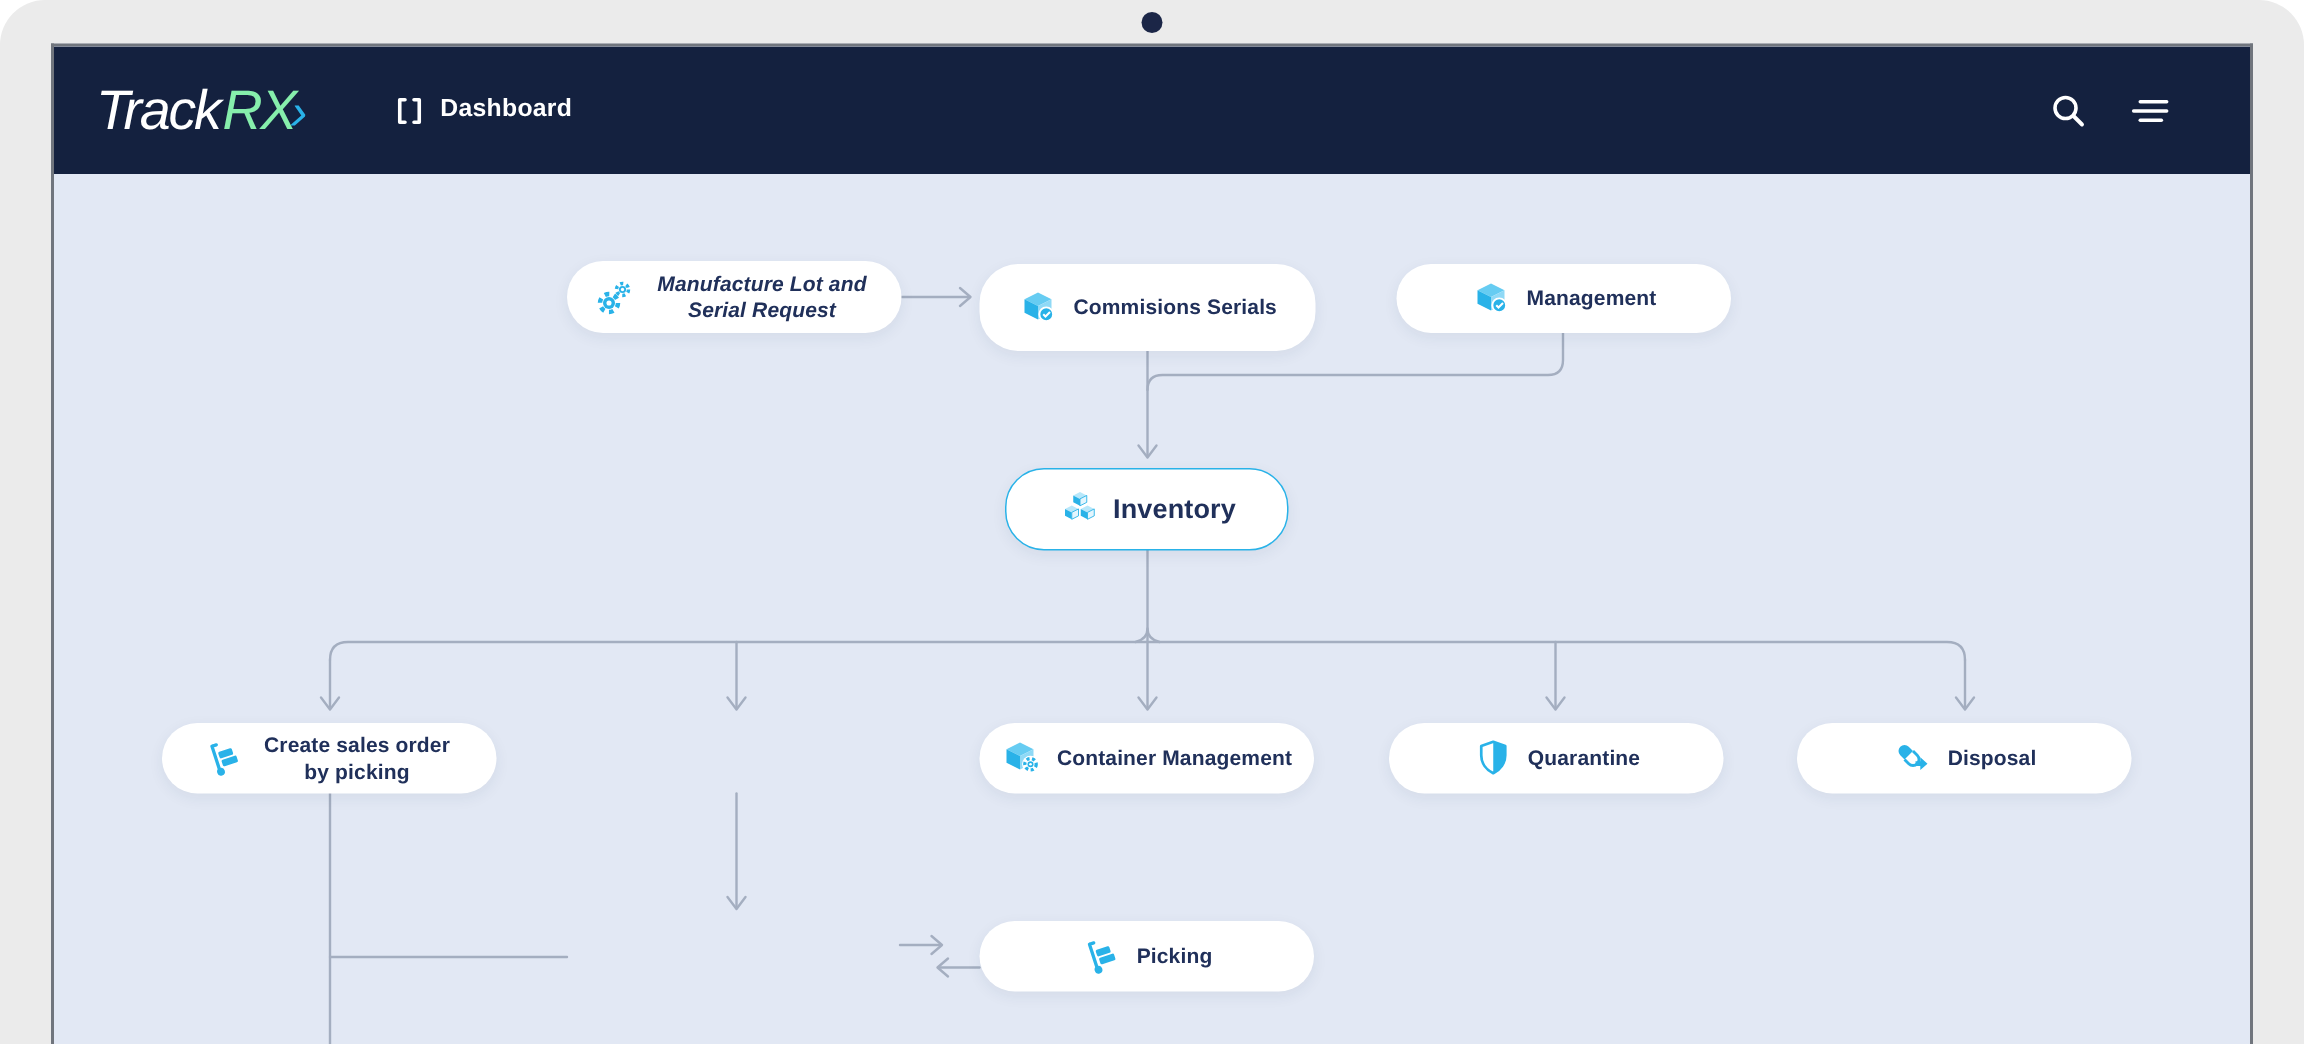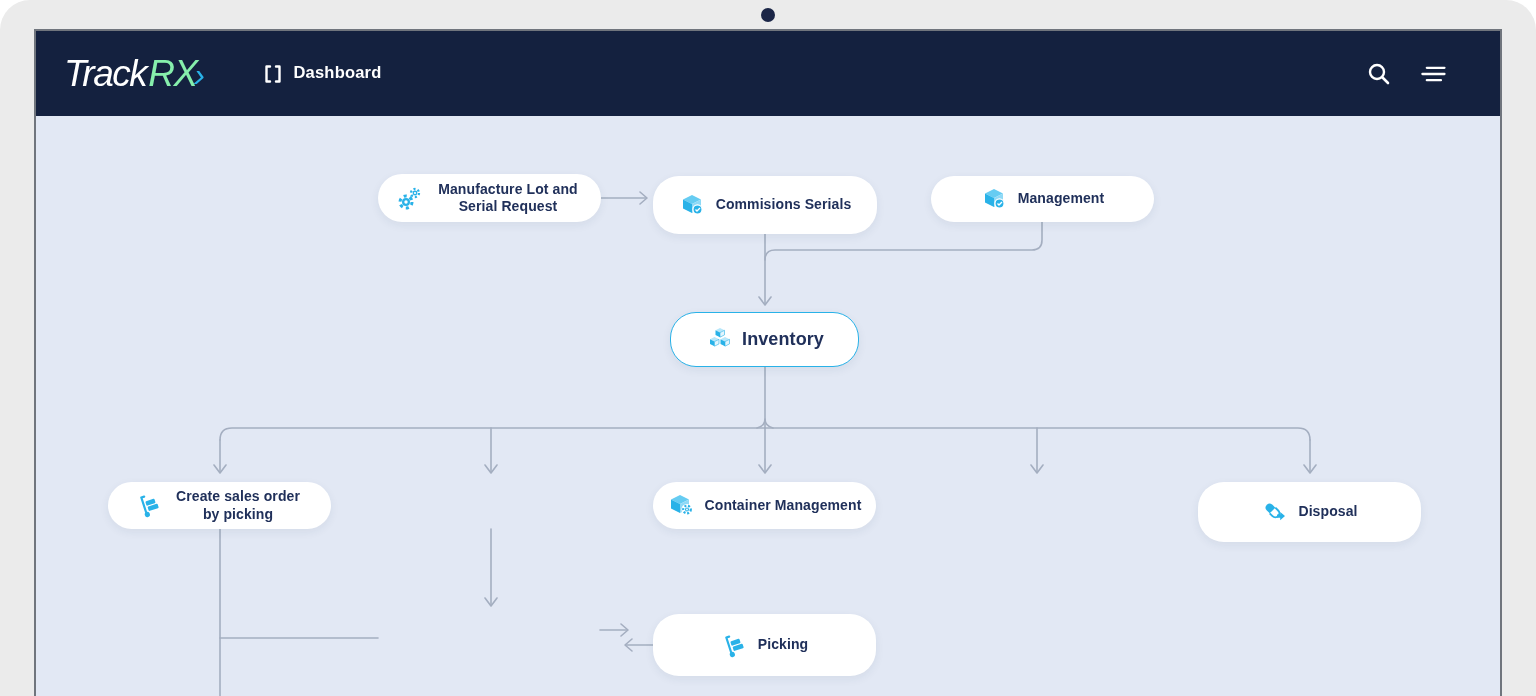--- a/index.html
+++ b/index.html
@@ -119,21 +119,21 @@
 
         <path d="M184 413 L184 580"></path>
         <path d="M184 522 L342 522"></path>
 
         <path d="M564 514 L591 514"></path>
           <path d="M585 508 L592 514 L585 520"></path>
         <path d="M617 529 L590 529"></path>
           <path d="M596 523 L589 529 L596 535"></path>
       </svg>
 
-      <div class="node" style="left:342px;top:58px;width:223px;height:48px;">
+      <div class="node" style="left:342px;top:58px;width:223px;height:48px;font-style:italic;">
         <span class="nicon">
           <svg width="27" height="27" viewBox="0 0 27 27">
             <circle cx="10" cy="17" r="6" fill="none" stroke="#29b2e8" stroke-width="3" stroke-dasharray="3.1 3.2"></circle>
             <circle cx="10" cy="17" r="4" fill="#29b2e8"></circle>
             <circle cx="10" cy="17" r="1.7" fill="#ffffff"></circle>
             <circle cx="19" cy="8" r="4" fill="none" stroke="#29b2e8" stroke-width="2.3" stroke-dasharray="2.1 2.1"></circle>
             <circle cx="19" cy="8" r="2.4" fill="#29b2e8"></circle>
             <circle cx="19" cy="8" r="1.1" fill="#ffffff"></circle>
           </svg>
         </span>
@@ -212,36 +212,45 @@
             <polygon points="21,7.5 12,12 12,21 21,16.5" fill="#8fd9f6"></polygon>
             <circle cx="19" cy="17.5" r="5.6" fill="#ffffff"></circle>
             <circle cx="19" cy="17.5" r="3.8" fill="none" stroke="#29b2e8" stroke-width="2.2" stroke-dasharray="2 1.7"></circle>
             <circle cx="19" cy="17.5" r="2" fill="#29b2e8"></circle>
             <circle cx="19" cy="17.5" r="0.9" fill="#ffffff"></circle>
           </svg>
         </span>
         <span class="label">Container Management</span>
       </div>
 
-
-      <div class="node" style="left:1162px;top:366px;width:223px;height:60px;">
+      <div class="node" style="left:890px;top:366px;width:223px;height:47px;">
+        <span class="nicon">
+          <svg width="27" height="27" viewBox="0 0 27 27">
+            <path d="M13.5 2.5 L21.5 5.3 V11.5 C21.5 16.8 18.2 21.2 13.5 23.5 C8.8 21.2 5.5 16.8 5.5 11.5 V5.3 Z" fill="#ffffff" stroke="#29b2e8" stroke-width="1.8" stroke-linejoin="round"></path>
+            <path d="M13.5 2.5 L21.5 5.3 V11.5 C21.5 16.8 18.2 21.2 13.5 23.5 Z" fill="#29b2e8"></path>
+          </svg>
+        </span>
+        <span class="label">Quarantine</span>
+      </div>
+
+      <div class="node" style="left:1162px;top:366px;width:223px;height:47px;">
         <span class="nicon">
           <svg width="27" height="27" viewBox="0 0 27 27">
             <g transform="rotate(-45 11.5 11.5)">
               <path d="M7.5 11.5 V7.5 A4 4 0 0 1 15.5 7.5 V11.5 Z" fill="#29b2e8"></path>
               <path d="M7.5 11.5 V15.5 A4 4 0 0 0 15.5 15.5 V11.5" fill="none" stroke="#29b2e8" stroke-width="1.9"></path>
             </g>
             <path d="M16 15.5 h3.2 v-2.6 l4.8 4.2 -4.8 4.2 v-2.6 h-3.2 z" fill="#29b2e8"></path>
           </svg>
         </span>
         <span class="label">Disposal</span>
       </div>
 
 
-      <div class="node" style="left:617px;top:498px;width:223px;height:62px;">
+      <div class="node" style="left:617px;top:498px;width:223px;height:47px;">
         <span class="nicon">
           <svg width="27" height="27" viewBox="0 0 27 27">
             <g transform="rotate(-18 13 13)">
               <path d="M8 3.5 H11 M8 3.5 V19" stroke="#29b2e8" stroke-width="2.2" stroke-linecap="round" fill="none"></path>
               <rect x="10.5" y="8.5" width="9.5" height="4.6" rx="1" fill="#29b2e8"></rect>
               <rect x="11" y="14.2" width="10.5" height="4.6" rx="1" fill="#29b2e8"></rect>
               <circle cx="8.5" cy="21.5" r="2.6" fill="#29b2e8"></circle>
             </g>
           </svg>
         </span>

